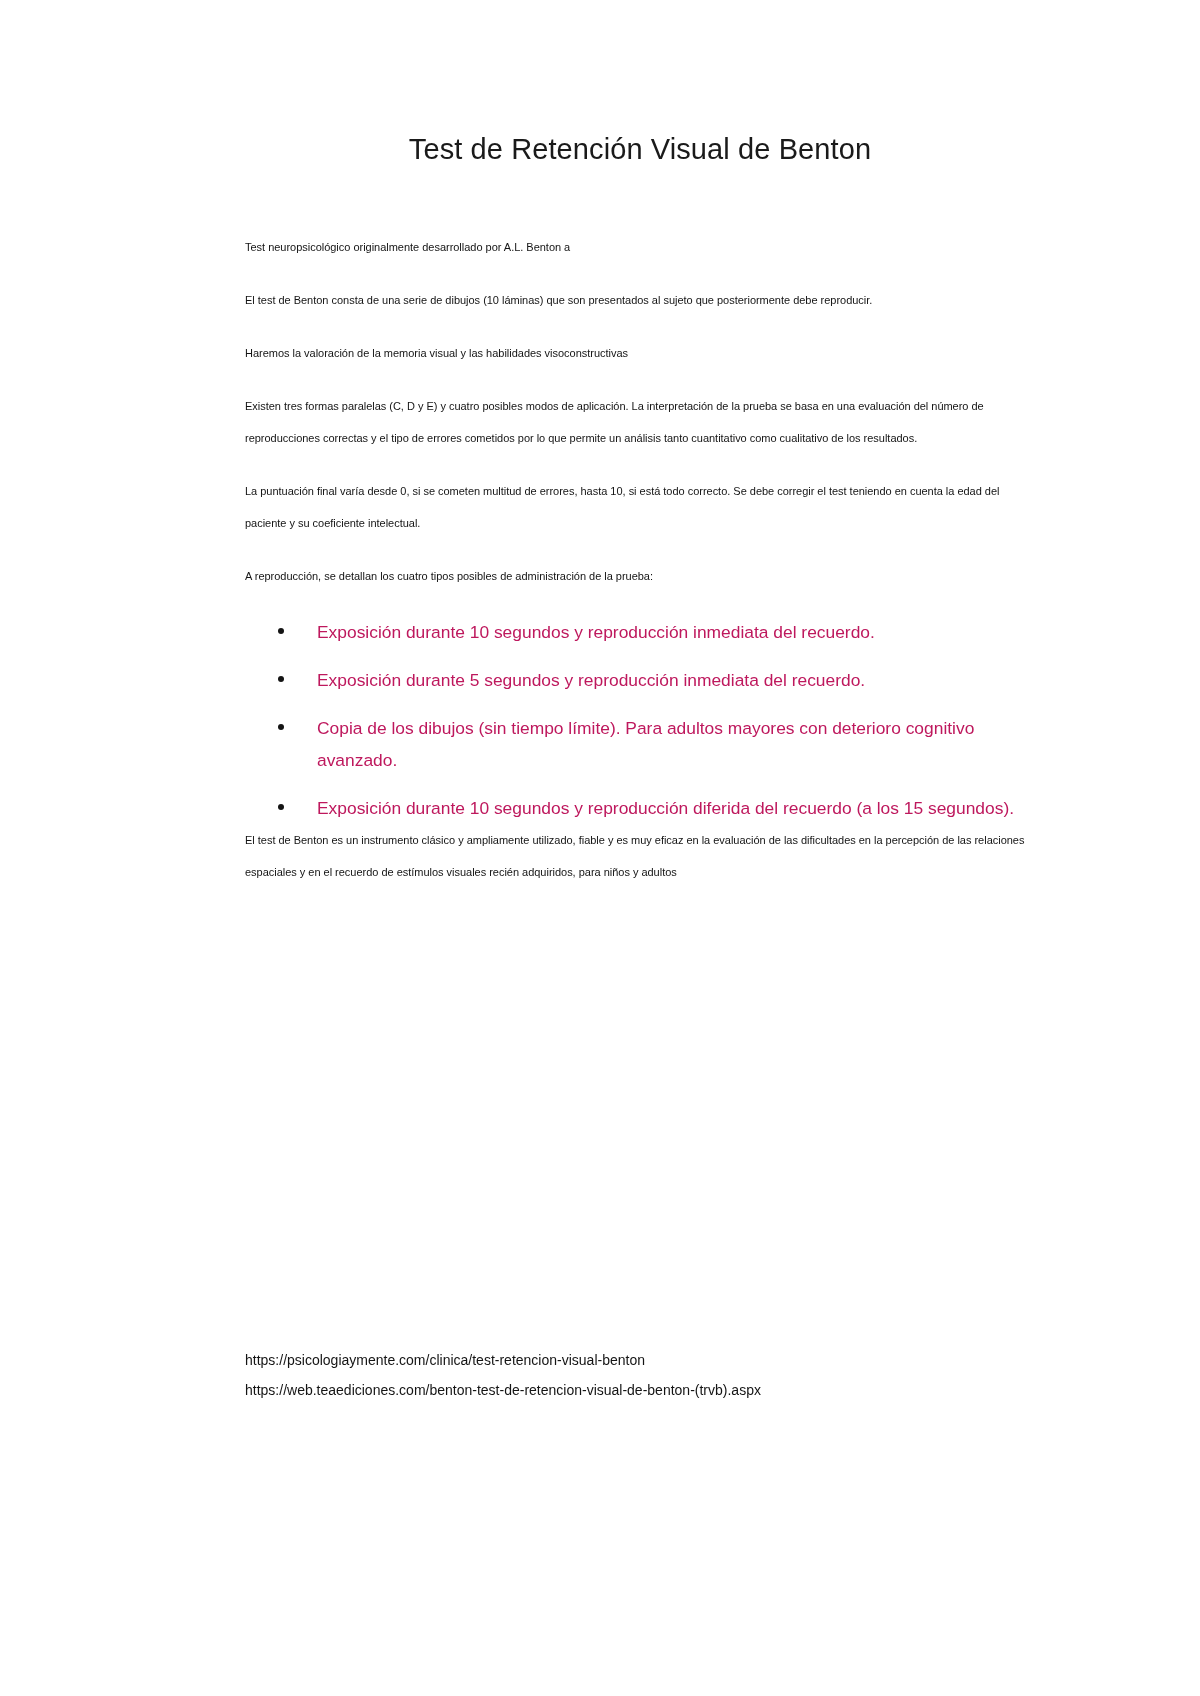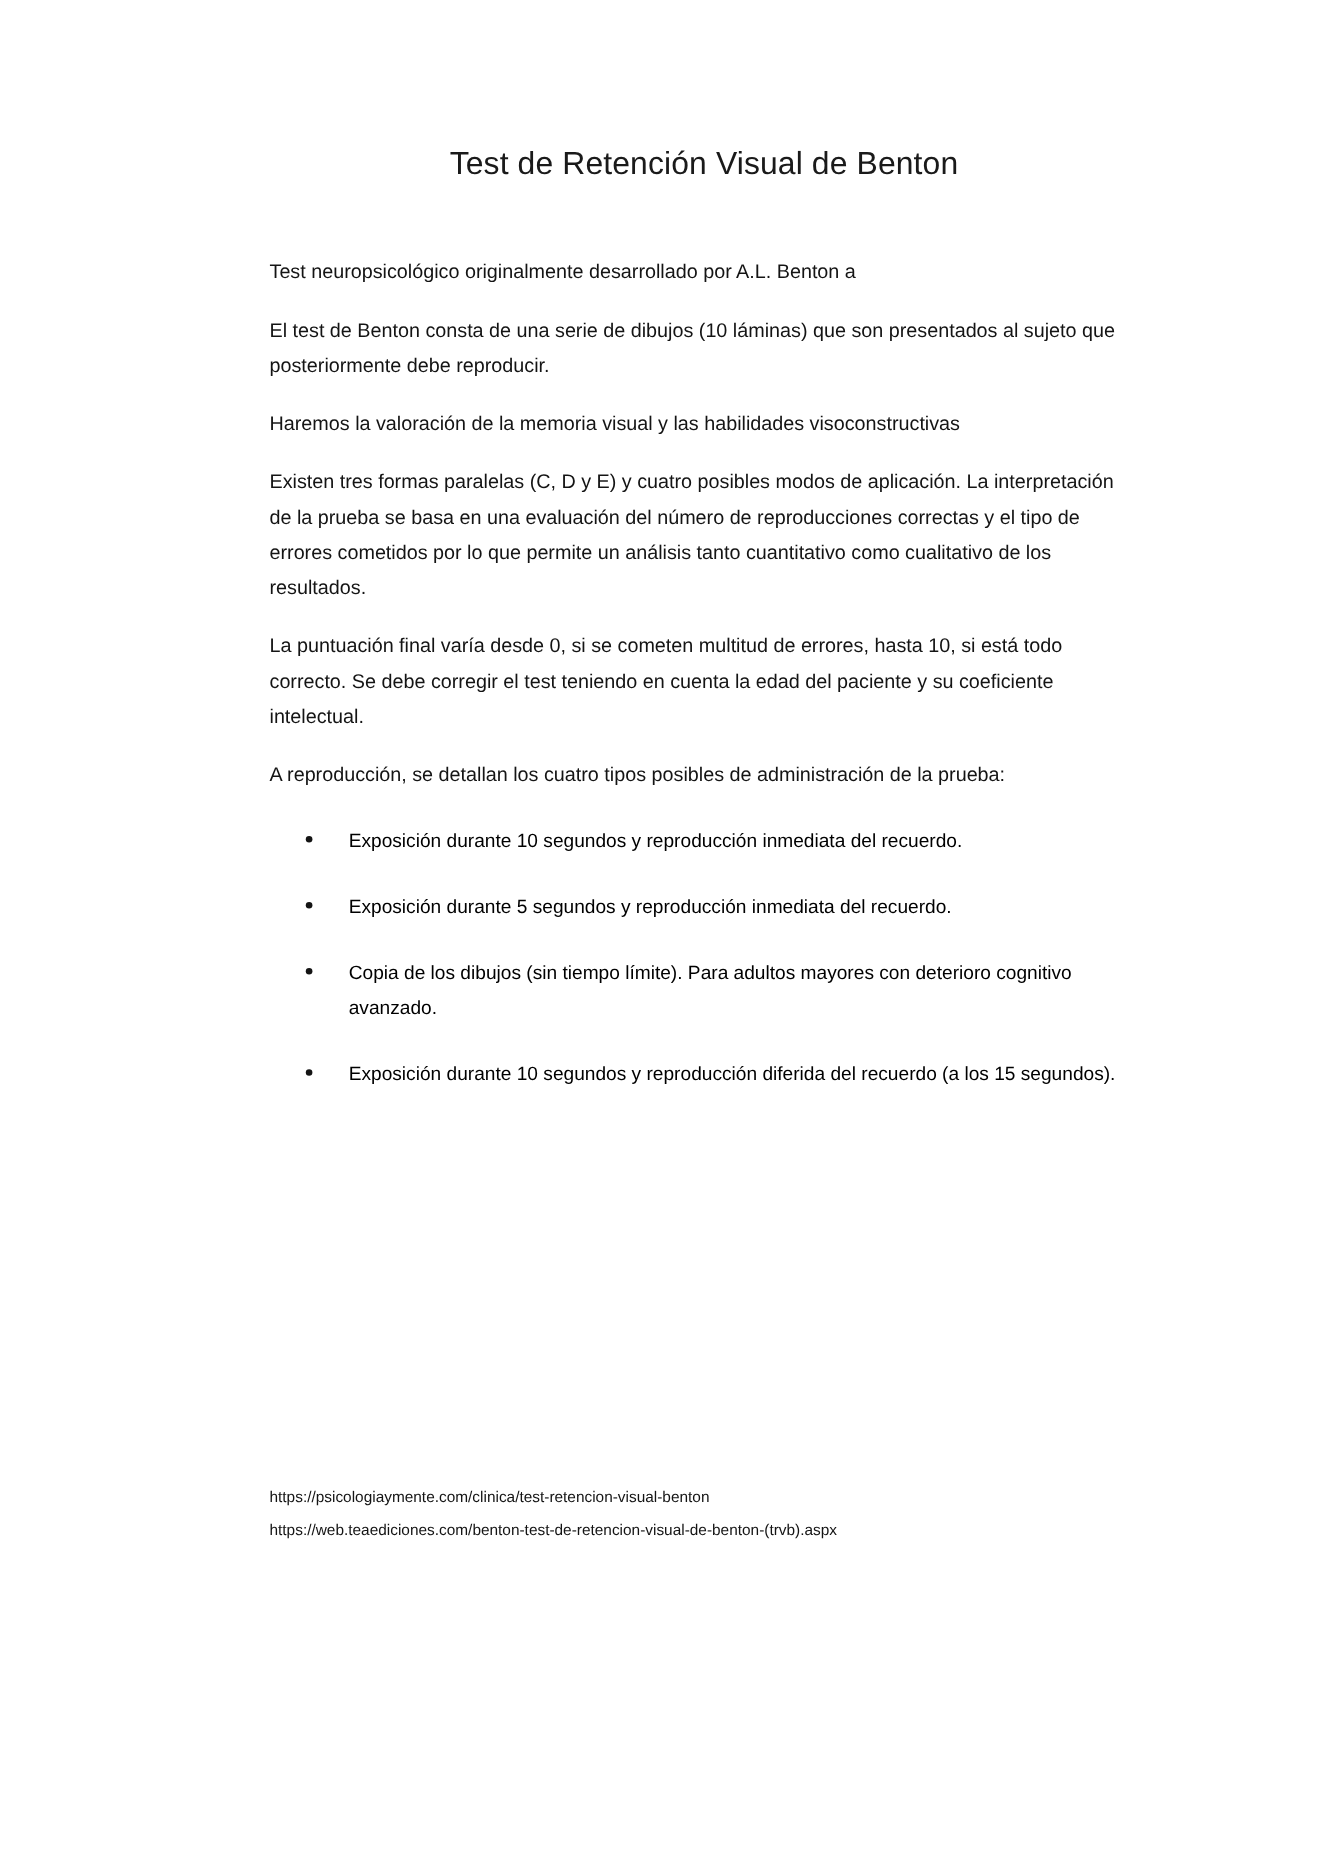--- a/index.html
+++ b/index.html
@@ -38,21 +38,21 @@
     line-height: 1.2;
     color: #1a1a1a;
     letter-spacing: 0.1px;
     padding-top: 132px;
   }
 
   
   .para {
     margin: 0;
     padding: 0;
-    font-size: 18px;
+    font-size: 11px;
     line-height: 32px;
     color: #141414;
     text-align: left;
     letter-spacing: -0.02px;
   }
   .para.p-first { margin-top: 64px; }
   .para + .para { margin-top: 21px; }
 
   .para b, .strong {
     font-weight: 400;
@@ -63,23 +63,22 @@
     margin: 0;
     padding: 0;
     list-style: none;
     margin-top: 24px;
   }
   .bullet-item {
     position: relative;
     padding-left: 72px;
     font-size: 17.4px;
     line-height: 32px;
-    color: #000000;
+    color: #be185d;
     margin-bottom: 16px;
-    margin-top: 28px;
   }
   .bullet-item:last-child { margin-bottom: 0; }
   .bullet-dot {
     position: absolute;
     left: 33px;
     top: 12px;
     width: 6px;
     height: 6px;
     background: #141414;
     border-radius: 50%;
@@ -149,20 +148,21 @@
         <span class="bullet-dot"></span>
         <span>Copia de los dibujos (sin tiempo límite). Para adultos mayores con deterioro cognitivo avanzado.</span>
       </li>
       <li class="bullet-item">
         <span class="bullet-dot"></span>
         <span>Exposición durante 10 segundos y reproducción diferida del recuerdo (a los 15 segundos).</span>
       </li>
     </ul>
 
 
+    <p class="para">El test de Benton es un instrumento clásico y ampliamente utilizado, fiable y es muy eficaz en la evaluación de las dificultades en la percepción de las relaciones espaciales y en el recuerdo de estímulos visuales recién adquiridos, para niños y adultos</p>
 
   </div>
 
   <div class="footer">
     <p class="footer-line">https://psicologiaymente.com/clinica/test-retencion-visual-benton</p>
     <p class="footer-line">https://web.teaediciones.com/benton-test-de-retencion-visual-de-benton-(trvb).aspx</p>
   </div>
 
 </div>
 

